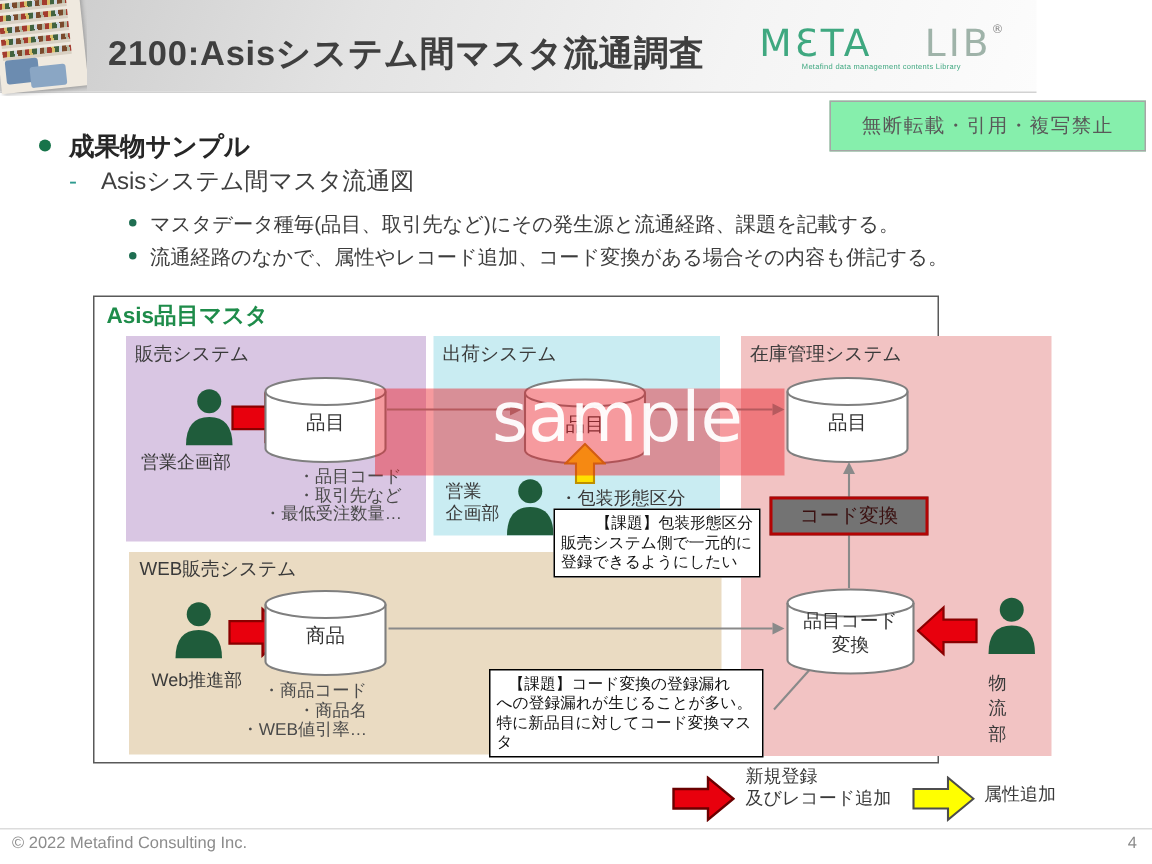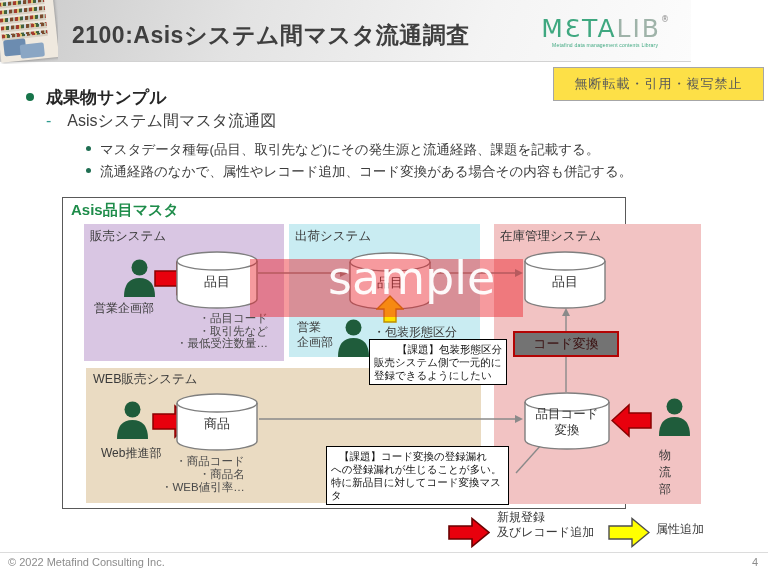--- a/index.html
+++ b/index.html
@@ -15,26 +15,26 @@
   .photo-inner { position:absolute; left:2px; top:2px; width:58px; height:62px;
                  background:#efe9df; transform:rotate(-6deg); box-shadow:1px 1px 3px rgba(0,0,0,.25); }
   .shelf { position:absolute; left:3px; width:46px; height:6px;
            background:repeating-linear-gradient(90deg,#a33b2e 0 3px,#d9c06a 3px 5px,#41623f 5px 8px,#ccd5dd 8px 10px,#7a4a2c 10px 13px,#b6b9a2 13px 15px); 
            border-bottom:2px solid #d8d0c2; }
   .chair1 { position:absolute; left:4px; top:40px; width:22px; height:16px; background:#6c8cb0; border-radius:2px; }
   .chair2 { position:absolute; left:20px; top:46px; width:24px; height:14px; background:#8aa6c4; border-radius:2px; }
   .page-title { position:absolute; left:72px; top:20px; font-size:23px; font-weight:bold; color:#3f3f3f; letter-spacing:.5px; }
   .logo { position:absolute; right:22px; top:16px; text-align:center; line-height:1; }
   .logo-word { font-size:25px; letter-spacing:2px; color:#3fa880; font-family:"DejaVu Sans",sans-serif; }
-  .logo-word .lib { color:#9fb3a9; }
+  .logo-word .lib { color:#9fb3a9;margin-left:35px; }
   .logo-word .reg { font-size:8px; color:#8a8a8a; vertical-align:top; letter-spacing:0; }
   .logo-tag { margin-top:2px; font-size:5px; color:#3fa880; letter-spacing:.2px; }
 
   .no-copy { position:absolute; left:553px; top:67px; width:211px; height:34px; border:1px solid #a6a6a6;
-             color:#595959; font-size:13px; line-height:32px; text-align:center; letter-spacing:1px; background:#fde047; }
+             color:#595959; font-size:13px; line-height:32px; text-align:center; letter-spacing:1px; background:#86efac; }
 
   
   .h1row { position:absolute; left:26px; top:86px; font-size:17px; font-weight:bold; color:#262626; }
   .h1row .dot { display:inline-block; width:8px; height:8px; border-radius:50%; background:#17744a; margin-right:12px; vertical-align:2px; }
   .h2row { position:absolute; left:46px; top:111px; font-size:16px; color:#404040; }
   .h2row .dash { color:#2e9b8f; margin-right:16px; }
   .brow { position:absolute; font-size:13.5px; color:#3d3d3d; }
   .brow .bdot { display:inline-block; width:5px; height:5px; border-radius:50%; background:#1f6e52; margin-right:9px; vertical-align:3px; }
   .brow1 { left:86px; top:141px; }
   .brow2 { left:86px; top:163px; }

